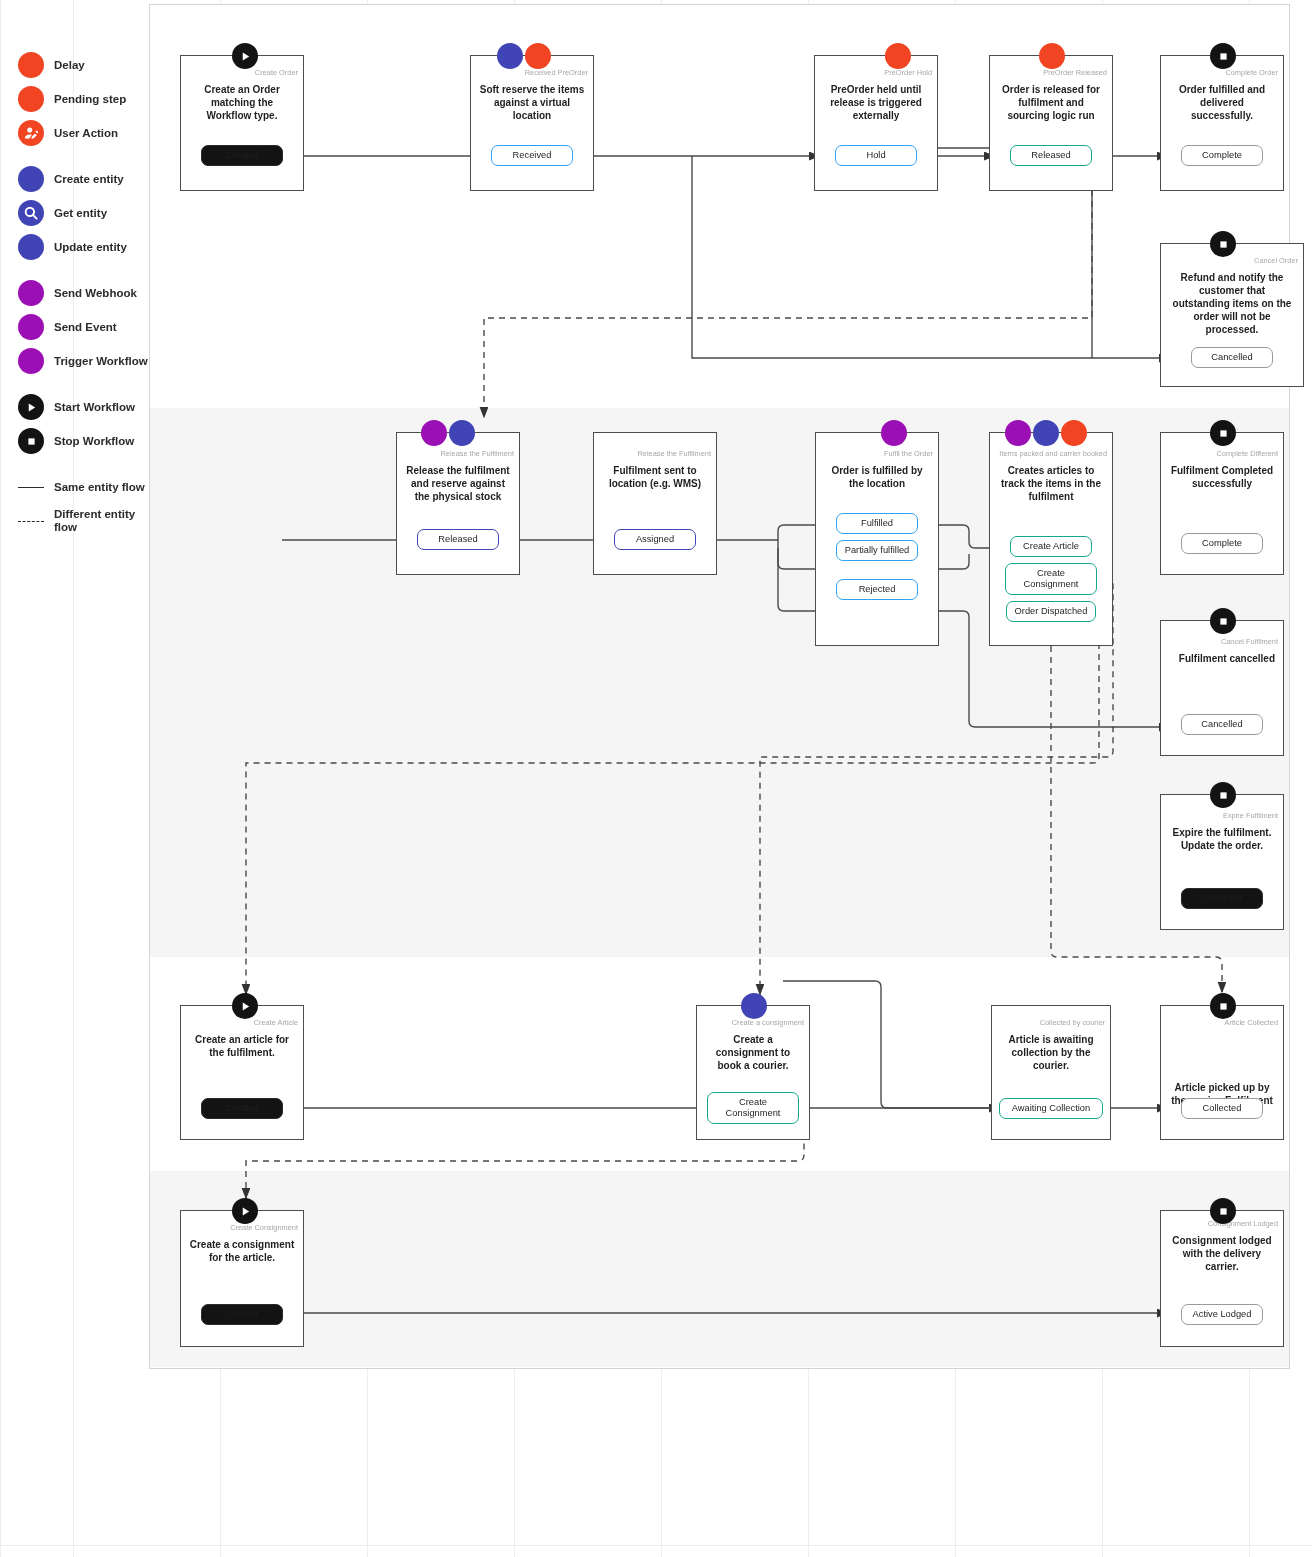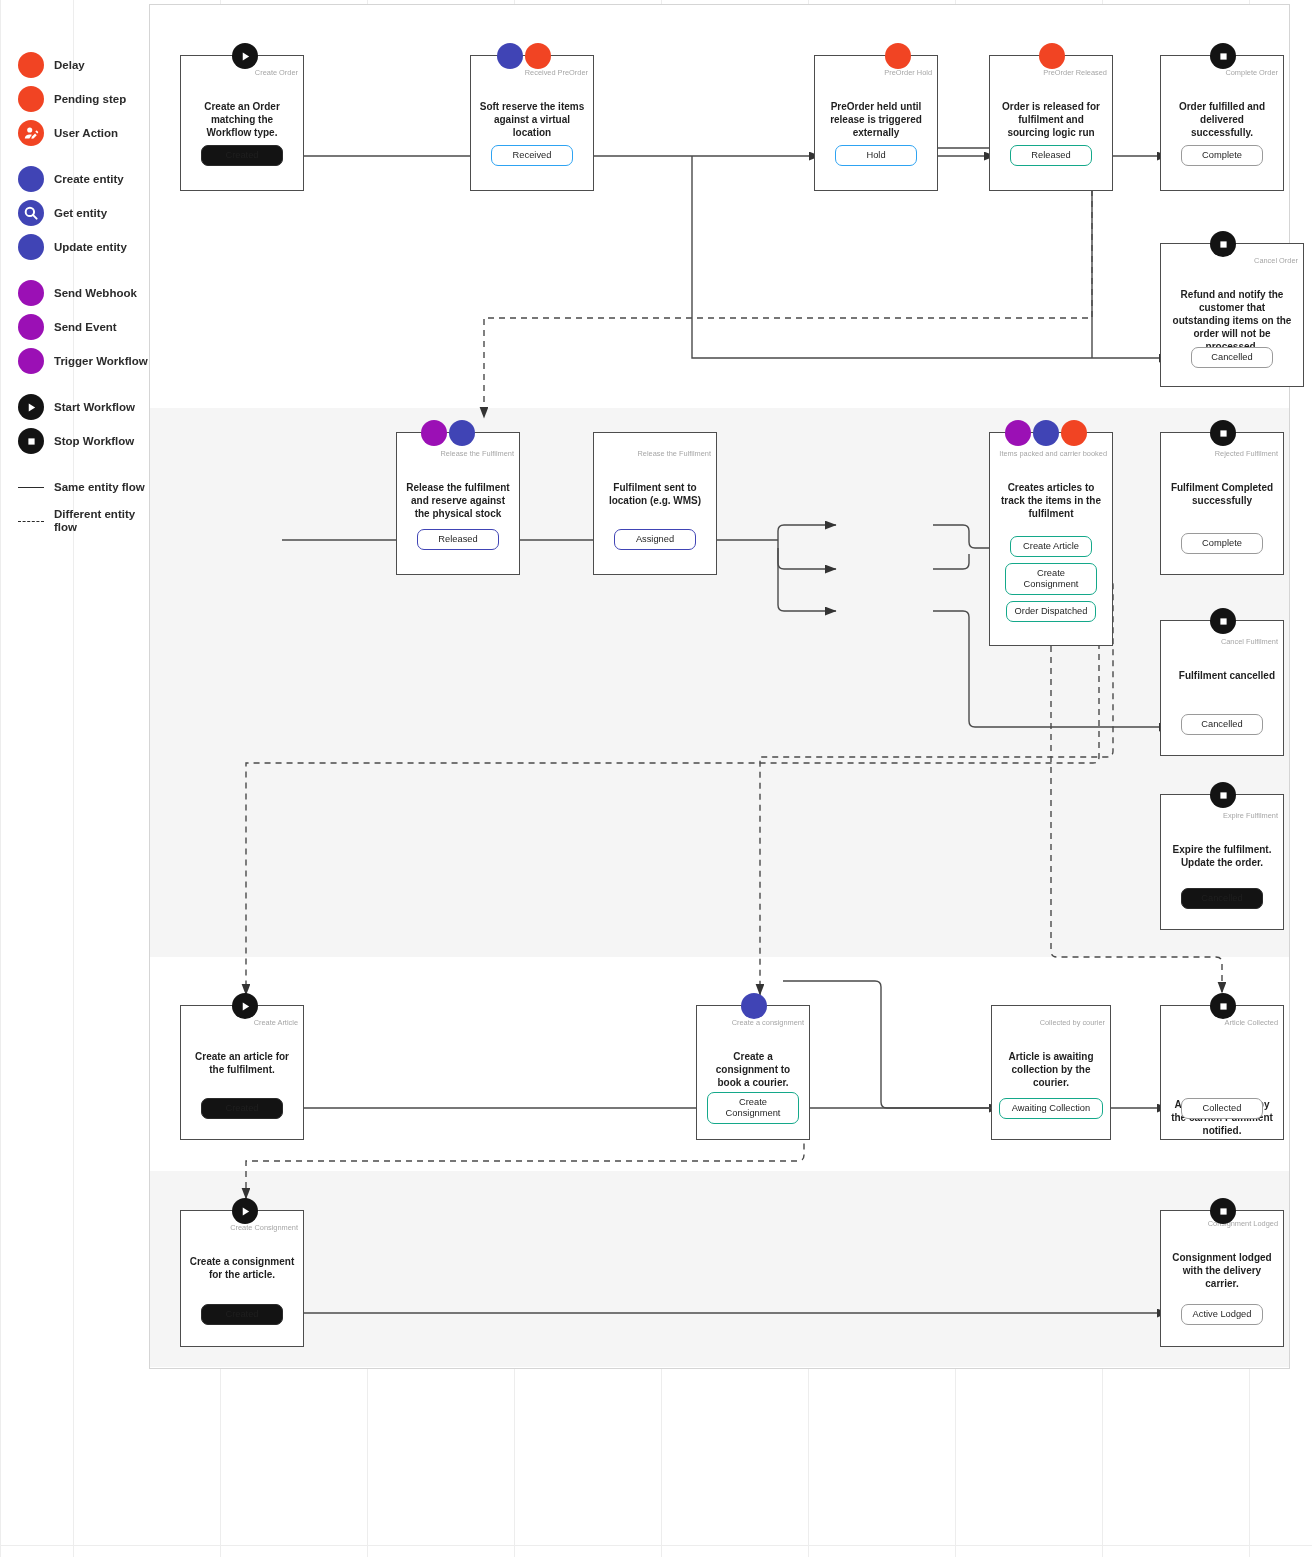--- a/index.html
+++ b/index.html
@@ -130,21 +130,21 @@
     line-height: 10px;
     margin-top: 12px;
     padding: 0 5px;
   }
   .node-desc {
     font-size: 10px;
     font-weight: bold;
     color: #1f1f1f;
     text-align: center;
     line-height: 13px;
-    margin-top: 22px;
+    margin-top: 5px;
     padding: 0 8px;
   }
   .pill-stack {
     position: absolute;
     left: 0;
     right: 0;
     display: flex;
     flex-direction: column;
     align-items: center;
     gap: 6px;
@@ -460,20 +460,32 @@
   </div>
 
   <div class="node" style="left:593px; top:432px; width:124px; height:143px;">
     <div class="node-title" style="margin-top:16px;">Release the Fulfilment</div>
     <div class="node-desc">Fulfilment sent to location (e.g. WMS)</div>
     <div class="pill-stack" style="top:96px;">
       <div class="pill b-indigo">Assigned</div>
     </div>
   </div>
 
+  <div class="node" style="left:815px; top:432px; width:124px; height:214px;">
+    <div class="badges" style="left:65px;">
+      <div class="badge b-purple"></div>
+    </div>
+    <div class="node-title" style="margin-top:16px;">Fulfil the Order</div>
+    <div class="node-desc">Order is fulfilled by the location</div>
+    <div class="pill-stack" style="top:80px;">
+      <div class="pill b-lightblue">Fulfilled</div>
+      <div class="pill b-lightblue">Partially fulfilled</div>
+      <div class="pill b-lightblue" style="margin-top:12px;">Rejected</div>
+    </div>
+  </div>
 
   <div class="node" style="left:989px; top:432px; width:124px; height:214px;">
     <div class="badges" style="left:15px;">
       <div class="badge b-purple"></div>
       <div class="badge b-blue"></div>
       <div class="badge b-orange"></div>
     </div>
     <div class="node-title" style="margin-top:16px;">Items packed and carrier booked</div>
     <div class="node-desc">Creates articles to track the items in the fulfilment</div>
     <div class="pill-stack" style="top:103px;">
@@ -486,21 +498,21 @@
   <div class="node" style="left:1160px; top:432px; width:124px; height:143px;">
     <div class="badges" style="left:49px;">
       <div class="badge b-black">
         <span class="glyph">
             <svg width="11" height="11" viewBox="0 0 12 12" fill="#fff">
               <rect x="2.6" y="2.6" width="6.8" height="6.8"></rect>
             </svg>
           </span>
       </div>
     </div>
-    <div class="node-title" style="margin-top:16px;">Rejected Fulfilment</div>
+    <div class="node-title" style="margin-top:16px;">Complete Different</div>
     <div class="node-desc">Fulfilment Completed successfully</div>
     <div class="pill-stack" style="top:100px;">
       <div class="pill b-grey">Complete</div>
     </div>
   </div>
 
   <div class="node" style="left:1160px; top:620px; width:124px; height:136px;">
     <div class="badges" style="left:49px;">
       <div class="badge b-black">
         <span class="glyph">

